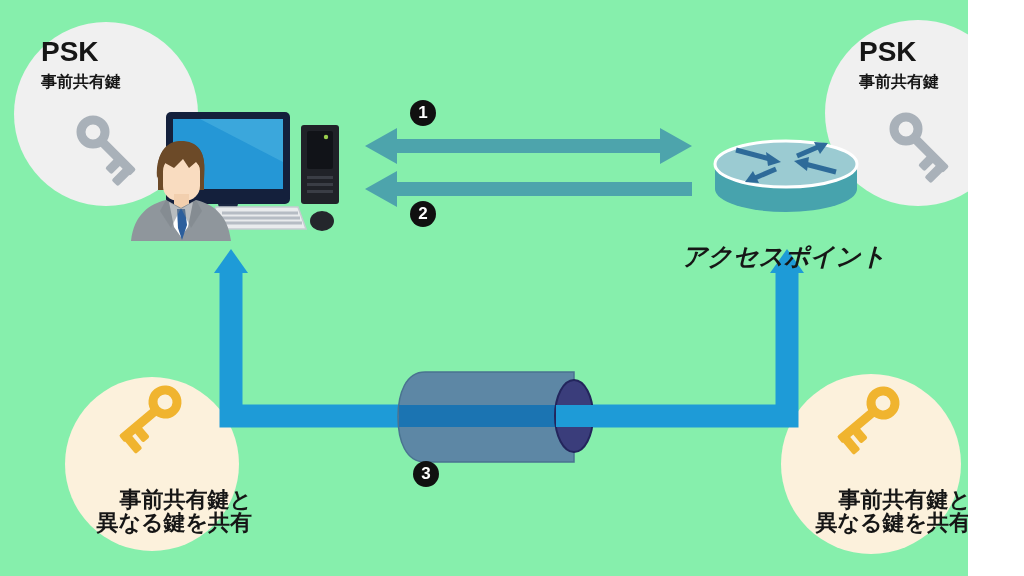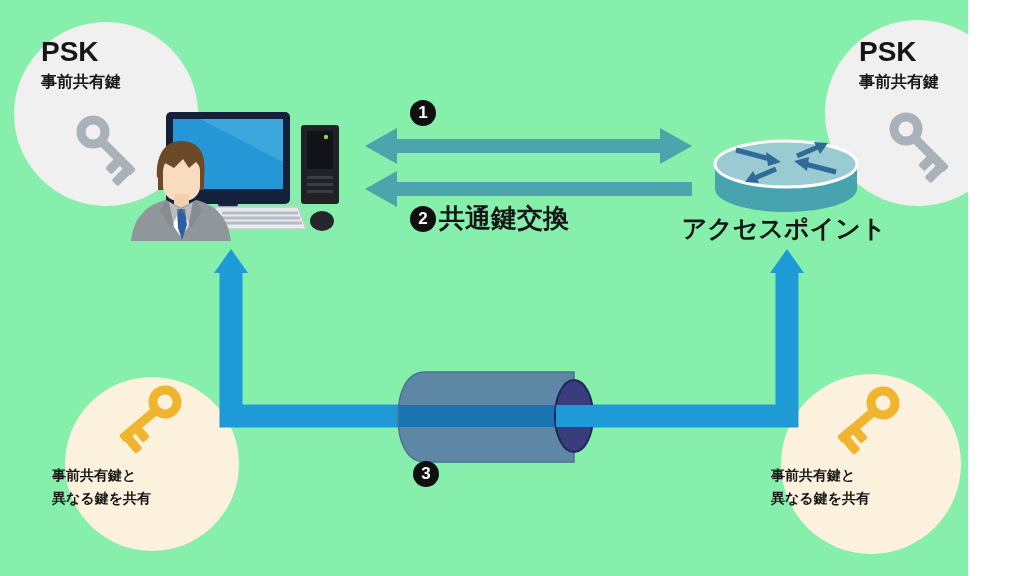--- a/index.html
+++ b/index.html
@@ -14,21 +14,21 @@
   .txt{position:absolute;color:#161616;font-weight:bold;white-space:nowrap;}
   .psk-title{font-size:28px;line-height:30px;}
   .psk-sub{font-size:16px;line-height:30px;}
   .step-label{display:flex;align-items:center;gap:3px;font-size:26px;}
   .badge{
     display:inline-flex;align-items:center;justify-content:center;
     width:26px;height:26px;border-radius:50%;
     background:#101010;color:#ffffff;font-size:17px;font-weight:bold;flex:0 0 auto;
   }
   .ap-label{font-size:25px;text-align:center;width:240px;}
-  .share-label{font-size:14px;line-height:23px;text-align:left;width:200px;}
+  .share-label{font-size:22px;line-height:23px;text-align:right;width:200px;margin-top:24px;}
 </style>
 </head>
 <body>
 
 <div class="canvas">
 
   <svg class="scene" viewBox="0 0 1024 576">
     <defs>
       <g id="key-shape">
         <circle cx="16" cy="16" r="12" fill="none" stroke="currentColor" stroke-width="9"></circle>
@@ -131,24 +131,23 @@
     <div class="psk-title">PSK</div>
     <div class="psk-sub">事前共有鍵</div>
   </div>
 
   <div class="txt step-label" style="left:410px;top:100px;">
     <span class="badge">1</span>
   </div>
 
   <div class="txt step-label" style="left:410px;top:201px;">
     <span class="badge">2</span>
-    <span>共通鍵交換</span>
   </div>
 
-  <div class="txt ap-label" style="left:664px;top:212px;">アクセスポイント</div>
+  <div class="txt ap-label" style="left:664px;top:240px;font-style:italic;">アクセスポイント</div>
 
   <div class="txt step-label" style="left:413px;top:461px;">
     <span class="badge">3</span>
   </div>
 
   <div class="txt share-label" style="left:52px;top:464px;">
     <div>事前共有鍵と</div>
     <div>異なる鍵を共有</div>
   </div>
 

